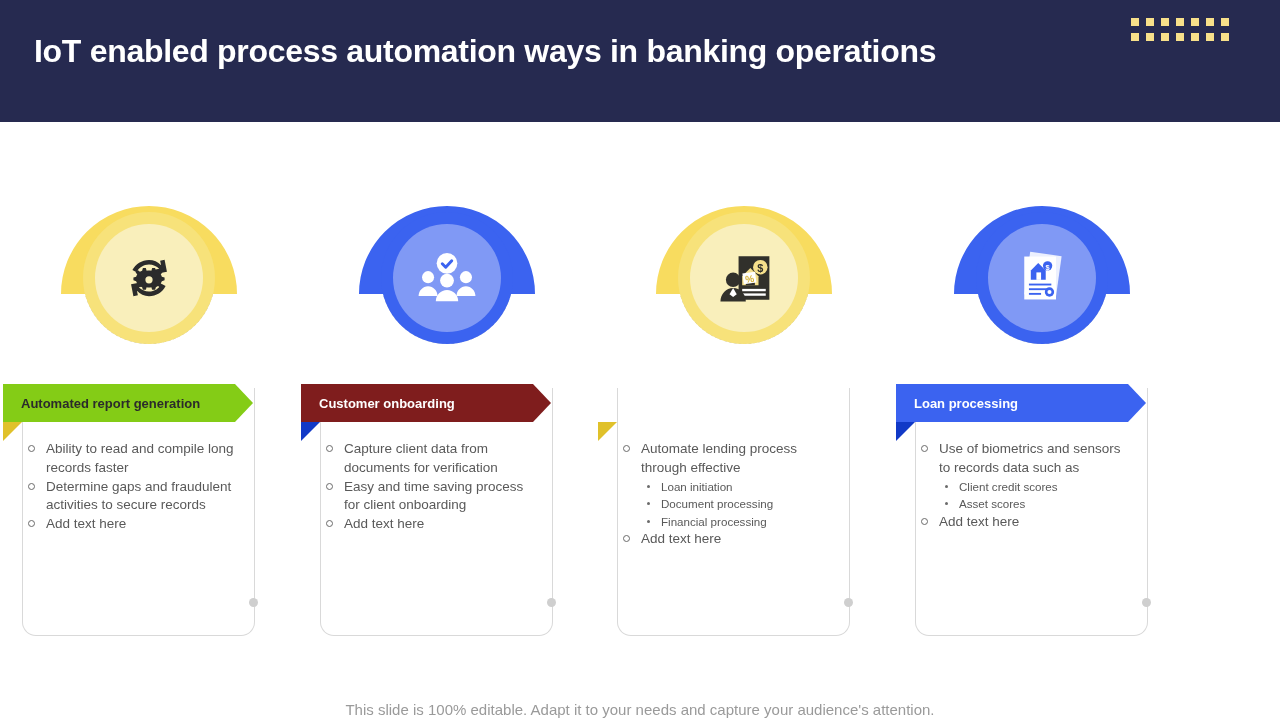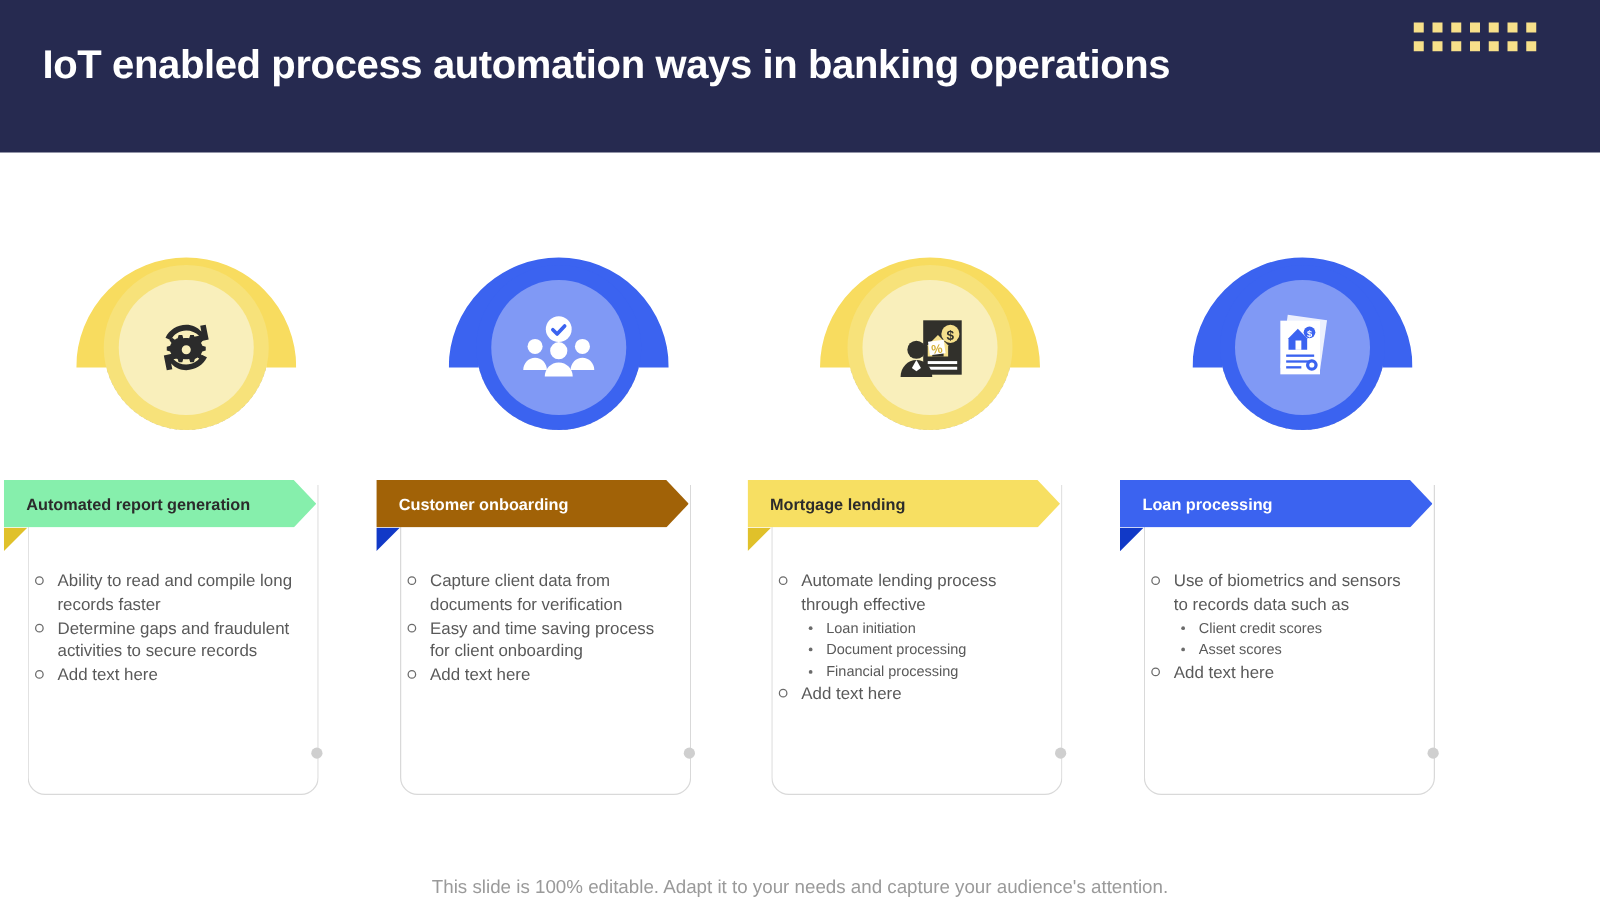--- a/index.html
+++ b/index.html
@@ -92,21 +92,21 @@
     clip-path: polygon(0 0, 232px 0, 250px 50%, 232px 100%, 0 100%);
   }
   .banner-label { font-size: 13px; font-weight: bold; white-space: nowrap; }
   .fold {
     position: absolute; left: 3px; top: 282px;
     width: 19px; height: 19px;
     clip-path: polygon(0 0, 100% 0, 0 100%);
   }
   .card-body { position: absolute; left: 24px; top: 300px; width: 210px; }
 
-  ul.bullets { list-style: none; margin-top: 16px; }
+  ul.bullets { list-style: none; }
   ul.bullets > li {
     position: relative; padding-left: 22px;
     font-size: 13.5px; line-height: 18.8px; color: #595959;
     margin-bottom: 0px;
   }
   ul.bullets > li > .mark {
     position: absolute; left: 4px; top: 5px;
     width: 7px; height: 7px; border: 1px solid #6b6b6b; border-radius: 50%;
   }
   ul.sub { list-style: none; margin-top: 0px; }
@@ -165,21 +165,21 @@
       <path fill="#2b2b2b" d="M32 23.6c-.9 0-1.8.1-2.6.3l-.9-3h-3.2l-.9 3c-.9.3-1.7.7-2.4 1.2l-2.5-1.8-2.3 2.3 1.8 2.5c-.5.8-.9 1.6-1.2 2.4l-3 .9v3.2l3 .9c.3.9.7 1.7 1.2 2.4l-1.8 2.5 2.3 2.3 2.5-1.8c.8.5 1.6.9 2.4 1.2l.9 3h3.2l.9-3c.9.2 1.7.3 2.6.3s1.8-.1 2.6-.3l.9 3h3.2l.9-3c.9-.3 1.7-.7 2.4-1.2l2.5 1.8 2.3-2.3-1.8-2.5c.5-.8.9-1.6 1.2-2.4l3-.9v-3.2l-3-.9c-.3-.9-.7-1.7-1.2-2.4l1.8-2.5-2.3-2.3-2.5 1.8c-.8-.5-1.6-.9-2.4-1.2l-.9-3h-3.2l-.9 3c-.8-.2-1.7-.3-2.6-.3zm0 6.4a4 4 0 110 8 4 4 0 010-8z"></path>
     </svg>
           </div>
       </div>
       <div class="conn-line"></div>
       <div class="conn-dot" style="background:#f5d748"></div>
 
       <div class="card">
         <div class="corner-dot"></div>
       </div>
-      <div class="banner" style="background:#86efac">
+      <div class="banner" style="background:#84cc16">
         <span class="banner-label" style="color:#2b2b2b">Automated report generation</span>
       </div>
       <div class="fold" style="background:#e0c12a"></div>
       <div class="card-body">
         <ul class="bullets">
             <li>
                <span class="mark"></span>
                <span>Ability to read and compile long records faster</span></li>
             <li>
                <span class="mark"></span>
@@ -210,21 +210,21 @@
       <path fill="#ffffff" d="M23 58c0-7.2 5.8-13 13-13s13 5.8 13 13z"></path>
     </svg>
           </div>
       </div>
       <div class="conn-line"></div>
       <div class="conn-dot" style="background:#3b63f0"></div>
 
       <div class="card">
         <div class="corner-dot"></div>
       </div>
-      <div class="banner" style="background:#a16207">
+      <div class="banner" style="background:#7f1d1d">
         <span class="banner-label" style="color:#ffffff">Customer onboarding</span>
       </div>
       <div class="fold" style="background:#1139c7"></div>
       <div class="card-body">
         <ul class="bullets">
             <li>
                <span class="mark"></span>
                <span>Capture client data from documents for verification</span></li>
             <li>
                <span class="mark"></span>
@@ -259,23 +259,20 @@
       <path fill="#ffffff" d="M20 43l4 7-4 3-4-3z"></path>
     </svg>
           </div>
       </div>
       <div class="conn-line"></div>
       <div class="conn-dot" style="background:#f5d748"></div>
 
       <div class="card">
         <div class="corner-dot"></div>
       </div>
-      <div class="banner" style="background:#f7df62">
-        <span class="banner-label" style="color:#2b2b2b">Mortgage lending</span>
-      </div>
       <div class="fold" style="background:#e0c12a"></div>
       <div class="card-body">
         <ul class="bullets">
             <li>
                <span class="mark"></span>
                <span>Automate lending process through effective</span><ul class="sub">
                 <li>
                    <span class="mark-s"></span>
                    <span>Loan initiation</span>
                  </li>

